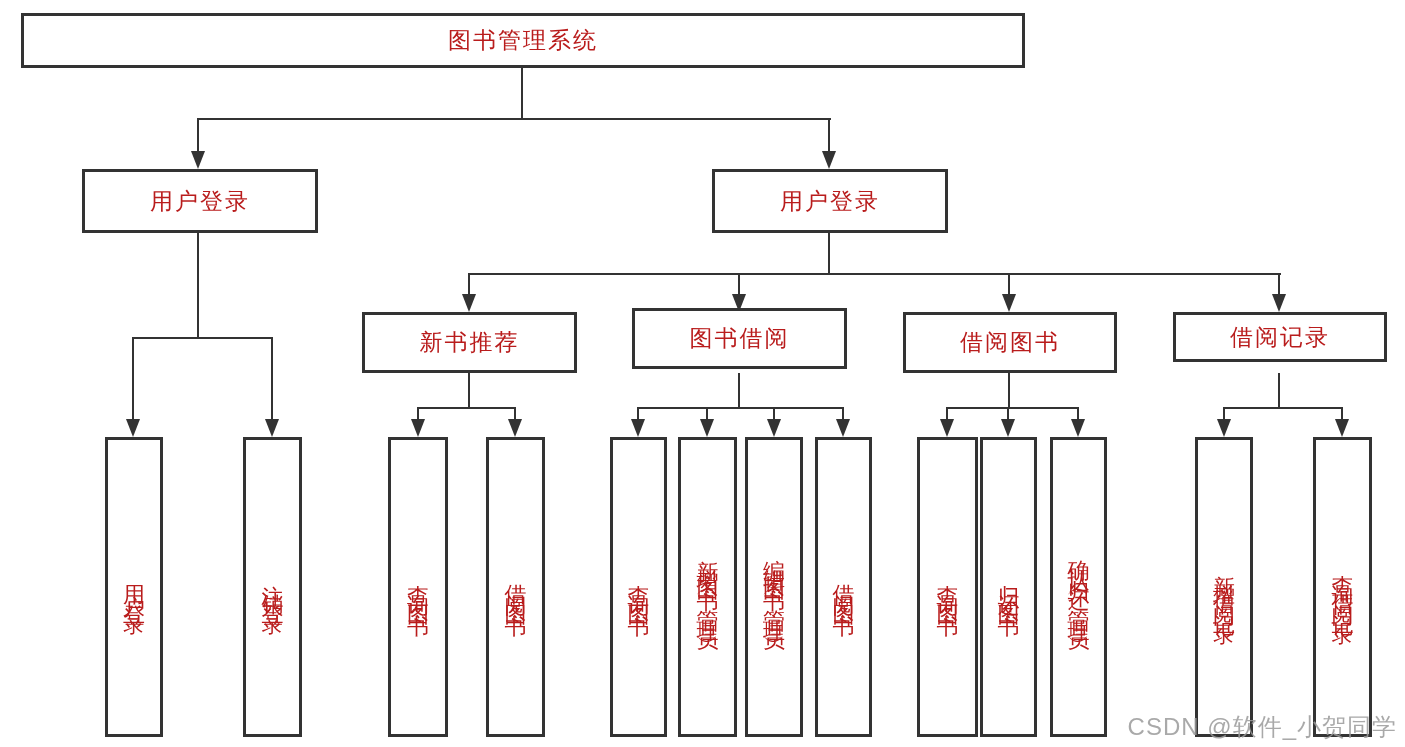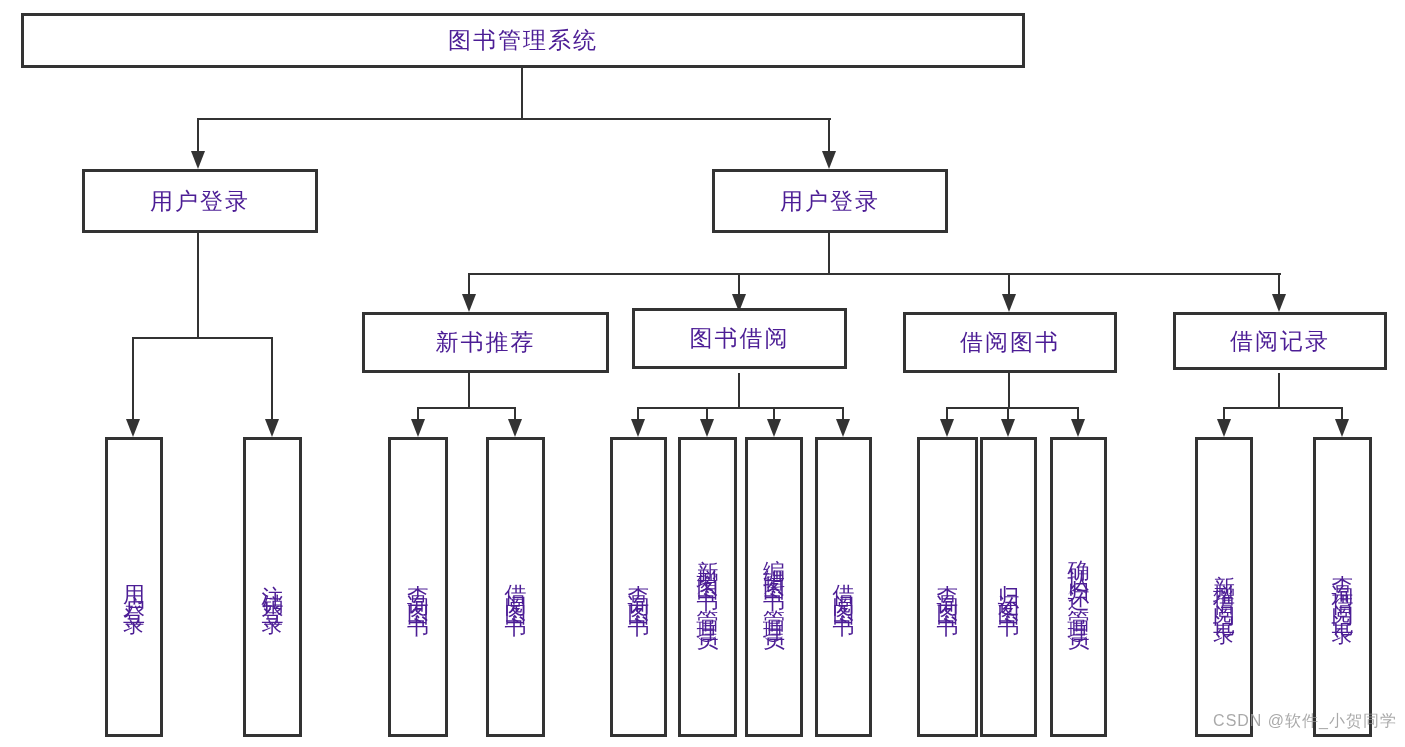--- a/index.html
+++ b/index.html
@@ -3,35 +3,35 @@
 <meta charset="utf-8">
 <style>
   html,body{margin:0;padding:0;background:#ffffff;}
   .canvas{
     position:relative;width:1405px;height:747px;background:#ffffff;
     font-family:"Liberation Sans","DejaVu Sans",sans-serif;color:#333333;overflow:hidden;
   }
   .box{
     position:absolute;box-sizing:border-box;border:3px solid #333333;background:#ffffff;
     display:flex;align-items:center;justify-content:center;
-    font-size:23px;letter-spacing:2px;color:#4c1d95;white-space:nowrap;
+    font-size:23px;letter-spacing:2px;color:#b91c1c;white-space:nowrap;
   }
   .leaf{font-size:22px;letter-spacing:0;}
   .leaf .vtext{
     writing-mode:vertical-rl;line-height:1;letter-spacing:10px;white-space:nowrap;
   }
   .hl{position:absolute;height:2px;background:#333333;}
   .vl{position:absolute;width:2px;background:#333333;}
   .arr{
     position:absolute;width:0;height:0;
     border-left:7px solid transparent;border-right:7px solid transparent;
     border-top:18px solid #333333;
   }
   .watermark{
-    position:absolute;top:711px;right:8px;font-size:16px;color:#9b9b9b;opacity:.85;
+    position:absolute;top:711px;right:8px;font-size:24px;color:#9b9b9b;opacity:.85;
     letter-spacing:1px;z-index:10;white-space:nowrap;
   }
 </style>
 </head>
 <body>
 
 <div class="canvas">
 
   <div class="box" style="left:21px;top:13px;width:1004px;height:55px;">
     <span>图书管理系统</span>
@@ -62,30 +62,30 @@
   <div class="hl" style="left:468px;top:273px;width:813px;"></div>
   <div class="vl" style="left:468px;top:273px;height:21px;"></div>
   <div class="arr" style="left:462px;top:294px;"></div>
   <div class="vl" style="left:738px;top:273px;height:21px;"></div>
   <div class="arr" style="left:732px;top:294px;"></div>
   <div class="vl" style="left:1008px;top:273px;height:21px;"></div>
   <div class="arr" style="left:1002px;top:294px;"></div>
   <div class="vl" style="left:1278px;top:273px;height:21px;"></div>
   <div class="arr" style="left:1272px;top:294px;"></div>
 
-  <div class="box" style="left:362px;top:312px;width:247px;height:61px;">
+  <div class="box" style="left:362px;top:312px;width:215px;height:61px;">
     <span>新书推荐</span>
   </div>
   <div class="box" style="left:632px;top:308px;width:215px;height:61px;">
     <span>图书借阅</span>
   </div>
   <div class="box" style="left:903px;top:312px;width:214px;height:61px;">
     <span>借阅图书</span>
   </div>
-  <div class="box" style="left:1173px;top:312px;width:214px;height:58px;">
+  <div class="box" style="left:1173px;top:312px;width:214px;height:50px;">
     <span>借阅记录</span>
   </div>
 
   <div class="vl" style="left:468px;top:373px;height:36px;"></div>
   <div class="hl" style="left:417px;top:407px;width:99px;"></div>
   <div class="vl" style="left:417px;top:407px;height:12px;"></div>
   <div class="arr" style="left:411px;top:419px;"></div>
   <div class="vl" style="left:514px;top:407px;height:12px;"></div>
   <div class="arr" style="left:508px;top:419px;"></div>
 

